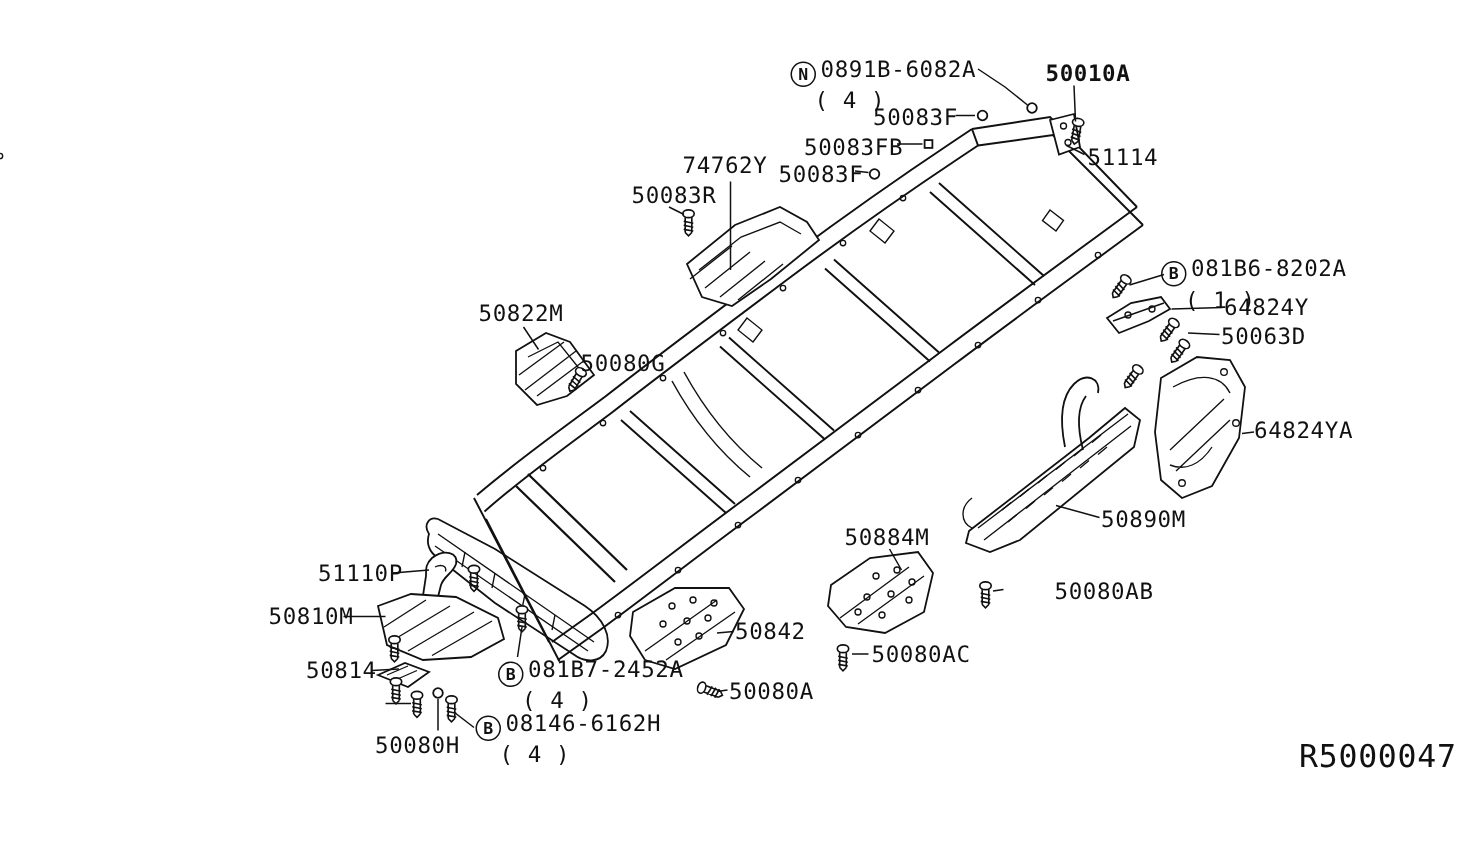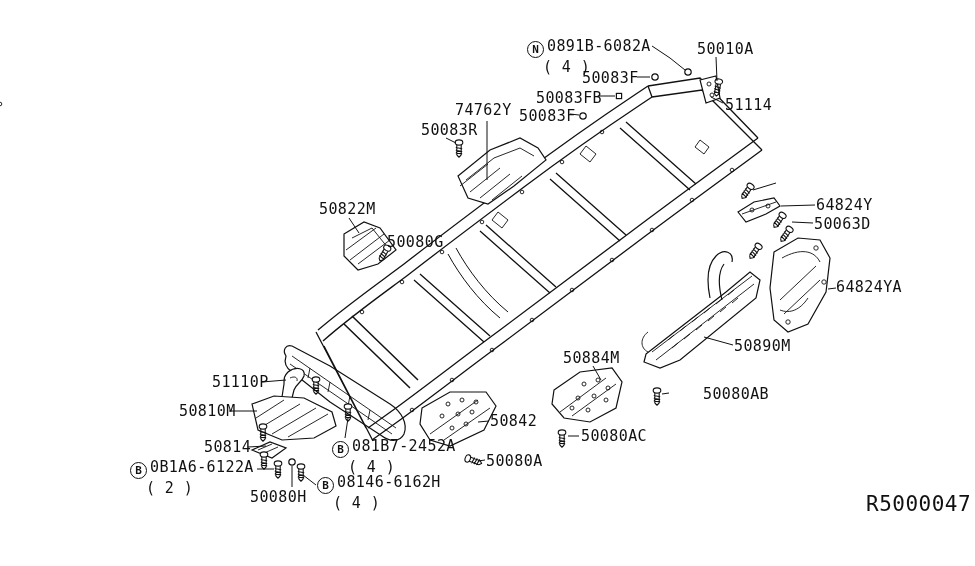--- a/index.html
+++ b/index.html
@@ -218,49 +218,49 @@
       <path d="M257,469 L274,469"></path>
       <path d="M316,485 L303,475"></path>
       <path d="M292,487 L292,466"></path>
     </g>
   </svg>
 
   <div class="lbl" style="left:527px;top:37px;">
     <span class="circ">N</span><span>0891B-6082A</span>
     <span class="qty">( 4 )</span>
   </div>
-  <div class="lbl" style="left:697px;top:40px;">50010A</div>
+  <div class="lbl" style="left:697px;top:40px;font-weight:bold;">50010A</div>
   <div class="lbl" style="left:582px;top:69px;">50083F</div>
   <div class="lbl" style="left:536px;top:89px;">50083FB</div>
   <div class="lbl" style="left:519px;top:107px;">50083F</div>
   <div class="lbl" style="left:455px;top:101px;">74762Y</div>
   <div class="lbl" style="left:421px;top:121px;">50083R</div>
   <div class="lbl" style="left:725px;top:96px;">51114</div>
+  <div class="lbl" style="left:774px;top:170px;">
+    <span class="circ">B</span><span>081B6-8202A</span>
+    <span class="qty">( 1 )</span>
+  </div>
   <div class="lbl" style="left:816px;top:196px;">64824Y</div>
   <div class="lbl" style="left:814px;top:215px;">50063D</div>
   <div class="lbl" style="left:319px;top:200px;">50822M</div>
   <div class="lbl" style="left:387px;top:233px;">50080G</div>
   <div class="lbl" style="left:836px;top:278px;">64824YA</div>
   <div class="lbl" style="left:734px;top:337px;">50890M</div>
   <div class="lbl" style="left:563px;top:349px;">50884M</div>
   <div class="lbl" style="left:671px;top:385px;margin-left:32px;">50080AB</div>
   <div class="lbl" style="left:212px;top:373px;">51110P</div>
   <div class="lbl" style="left:179px;top:402px;">50810M</div>
   <div class="lbl" style="left:204px;top:438px;">50814</div>
   <div class="lbl" style="left:332px;top:437px;">
     <span class="circ">B</span><span>081B7-2452A</span>
     <span class="qty">( 4 )</span>
   </div>
   <div class="lbl" style="left:490px;top:412px;">50842</div>
   <div class="lbl" style="left:581px;top:427px;">50080AC</div>
   <div class="lbl" style="left:486px;top:452px;">50080A</div>
-  <div class="lbl" style="left:130px;top:458px;">
-    <span class="circ">B</span><span>0B1A6-6122A</span>
-    <span class="qty">( 2 )</span>
-  </div>
   <div class="lbl" style="left:317px;top:473px;">
     <span class="circ">B</span><span>08146-6162H</span>
     <span class="qty">( 4 )</span>
   </div>
   <div class="lbl" style="left:250px;top:488px;">50080H</div>
 
   <div class="ref" style="left:866px;top:492px;">R5000047</div>
 </div>
 
 </body></html>

